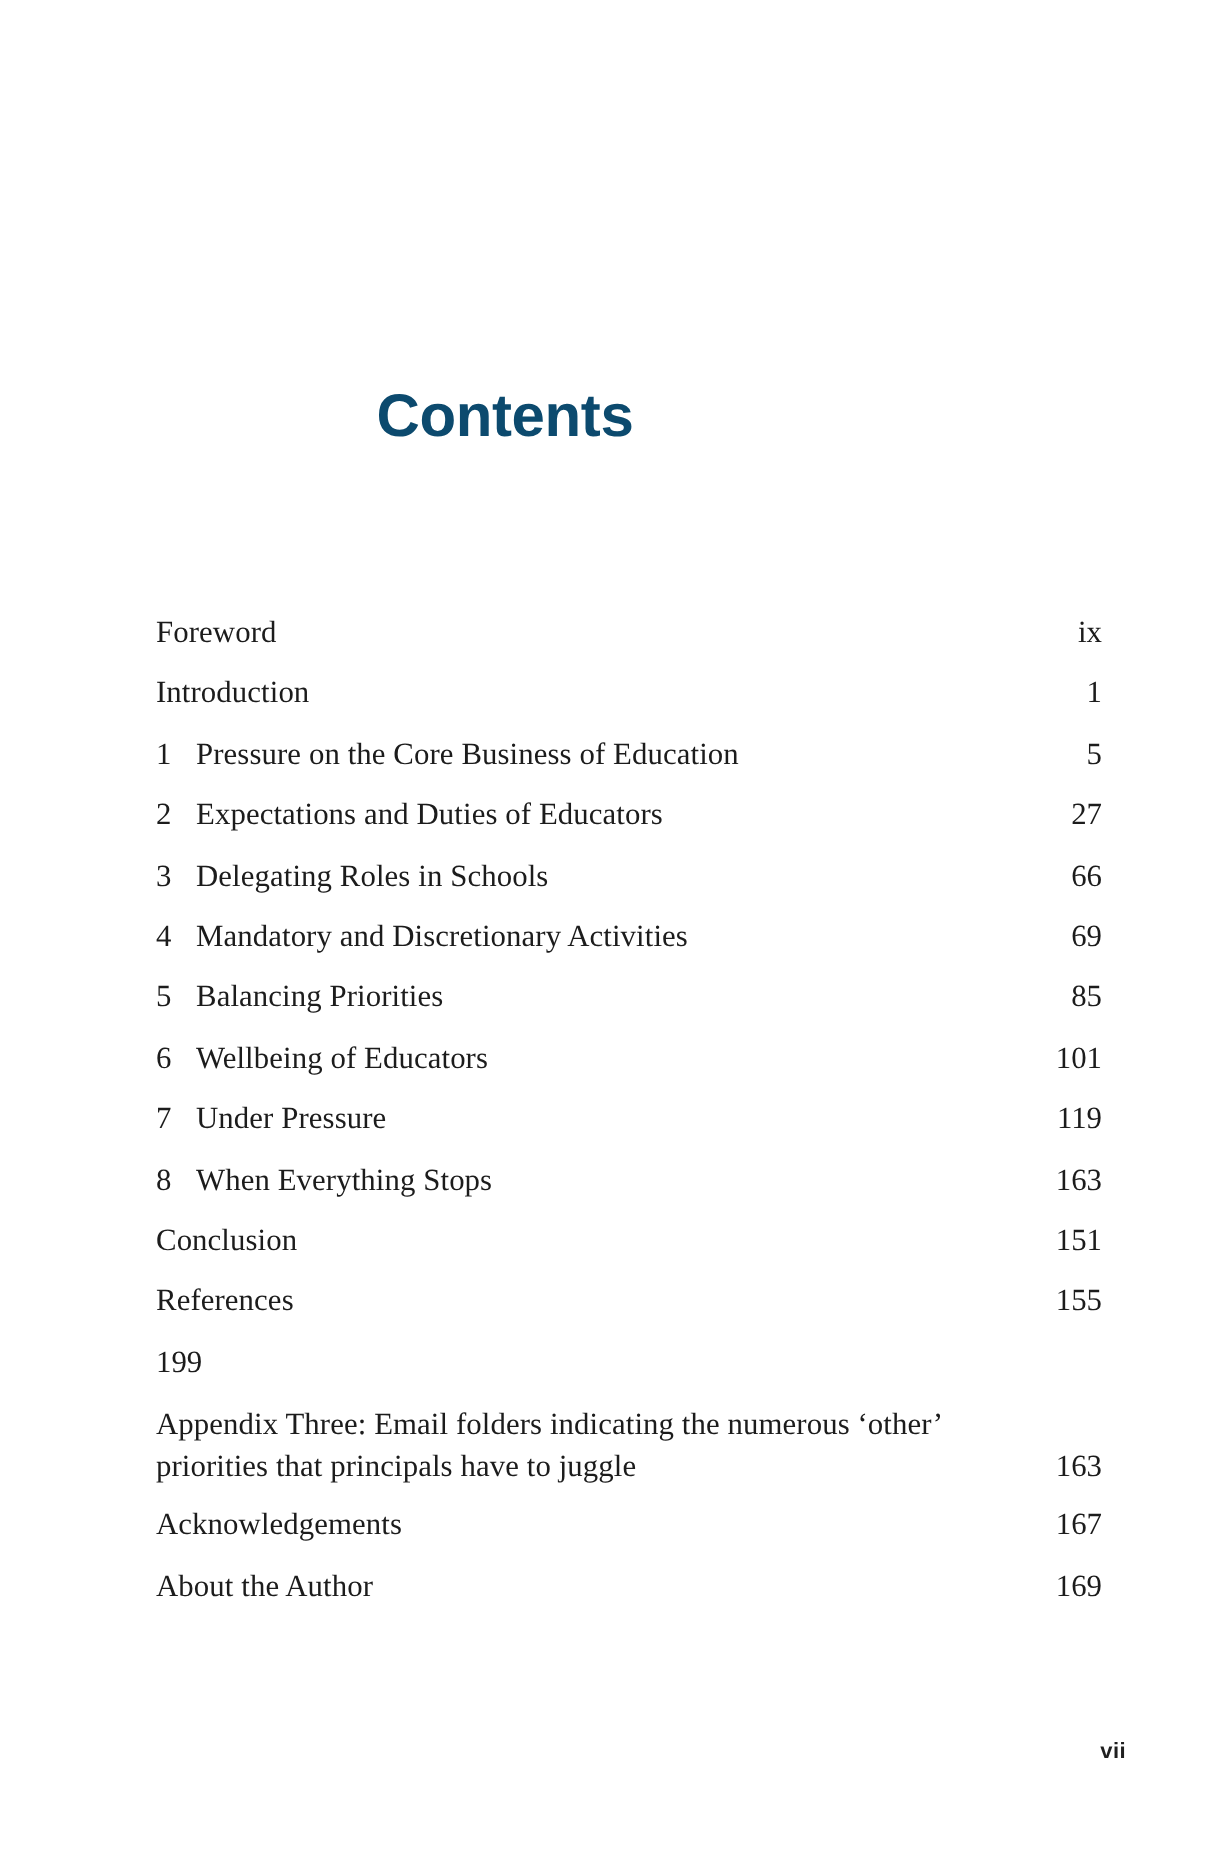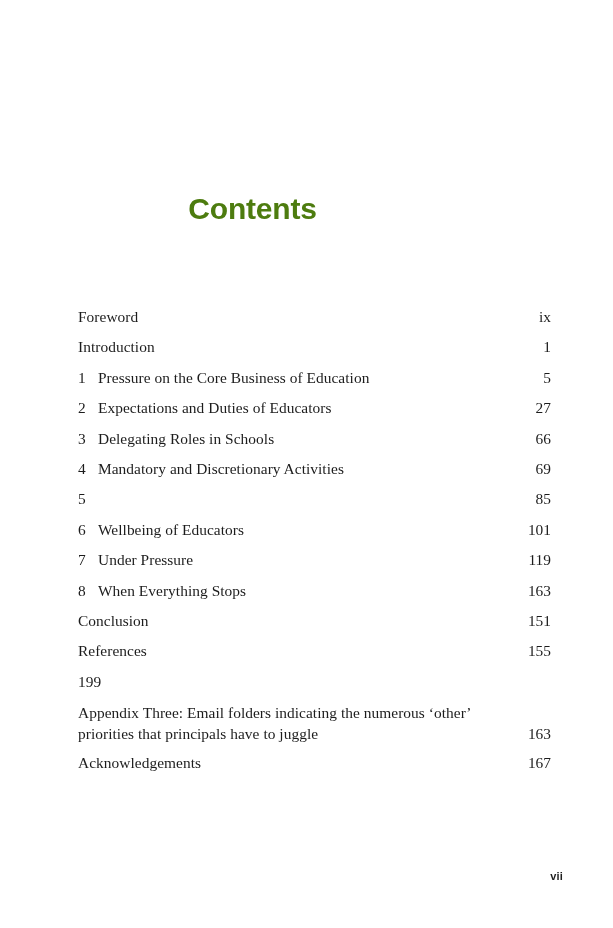--- a/index.html
+++ b/index.html
@@ -27,21 +27,21 @@
   .toc-title {
     position: absolute;
     top: 191px;
     left: 0;
     width: 505px;
     text-align: center;
     font-family: "Liberation Sans", "DejaVu Sans", sans-serif;
     font-weight: bold;
     font-size: 30px;
     letter-spacing: -0.2px;
-    color: #4d7c0f;
+    color: #0c4a6e;
     line-height: 36px;
   }
 
   
   .toc-list {
     position: absolute;
     top: 302px;
     left: 78px;
     width: 473px;
   }
@@ -171,20 +171,21 @@
             <span class="chapter-num">4</span>
             <span class="entry-label">Mandatory and Discretionary Activities</span>
           </div>
           <span class="entry-page">69</span>
         </div>
       </div>
       <div class="toc-entry">
         <div class="row">
           <div class="entry-left">
             <span class="chapter-num">5</span>
+            <span class="entry-label">Balancing Priorities</span>
           </div>
           <span class="entry-page">85</span>
         </div>
       </div>
       <div class="toc-entry">
         <div class="row">
           <div class="entry-left">
             <span class="chapter-num">6</span>
             <span class="entry-label">Wellbeing of Educators</span>
           </div>
@@ -240,17 +241,25 @@
         </div>
       </div>
       <div class="toc-entry">
         <div class="row">
           <div class="entry-left">
             <span class="entry-label">Acknowledgements</span>
           </div>
           <span class="entry-page">167</span>
         </div>
       </div>
+      <div class="toc-entry">
+        <div class="row">
+          <div class="entry-left">
+            <span class="entry-label">About the Author</span>
+          </div>
+          <span class="entry-page">169</span>
+        </div>
+      </div>
     </div>
 
   <div class="folio">vii</div>
 
 </div>
 
 </body></html>

